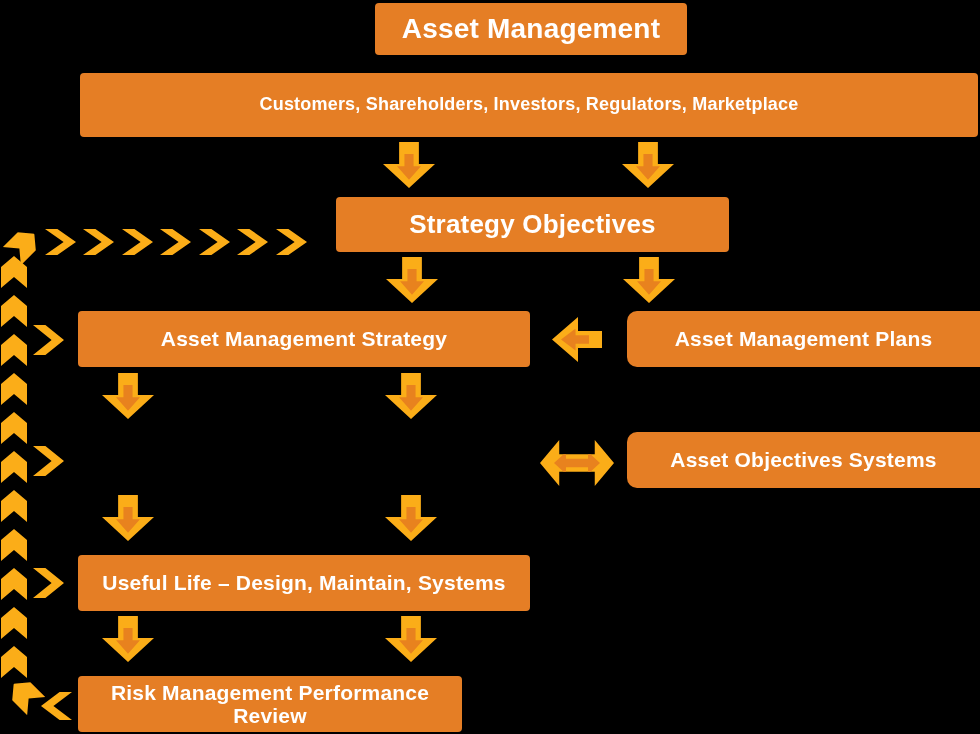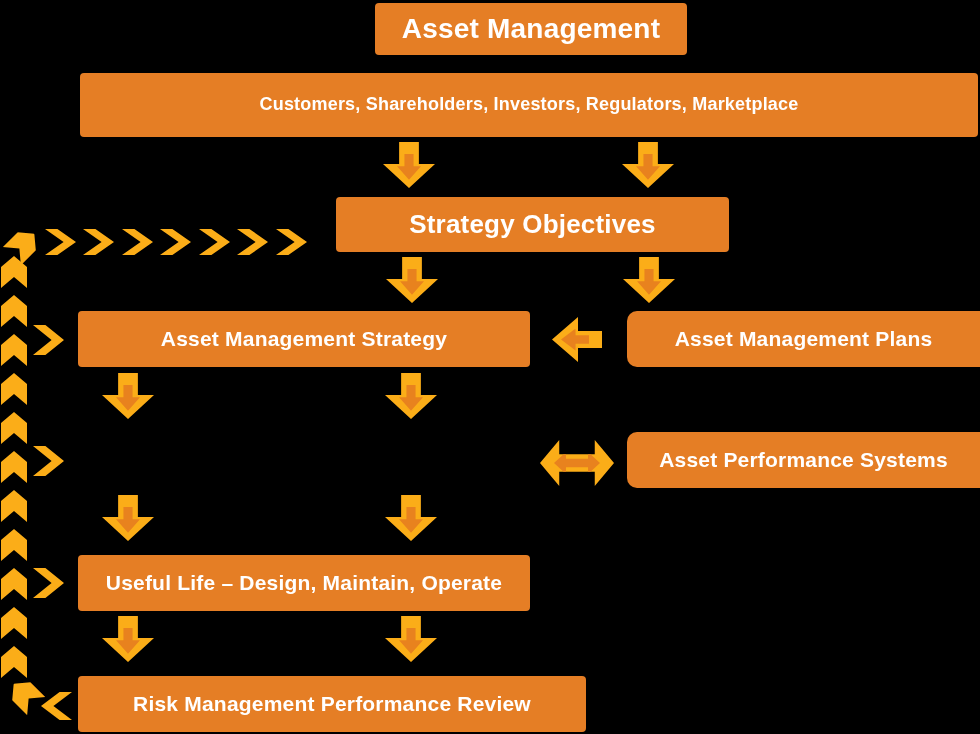--- a/index.html
+++ b/index.html
@@ -75,25 +75,25 @@
 
   <div class="box" style="left:80px;top:73px;width:898px;height:64px;font-size:18px">Customers, Shareholders, Investors, Regulators, Marketplace</div>
 
   <div class="box" style="left:336px;top:197px;width:393px;height:55px;font-size:26px">Strategy Objectives</div>
 
   <div class="box" style="left:78px;top:311px;width:452px;height:56px;font-size:21px">Asset Management Strategy</div>
 
   <div class="box clip-right" style="left:627px;top:311px;width:353px;height:56px;font-size:21px">Asset Management Plans</div>
 
 
-  <div class="box clip-right" style="left:627px;top:432px;width:353px;height:56px;font-size:21px">Asset Performance Systems</div>
+  <div class="box clip-right" style="left:627px;top:432px;width:353px;height:56px;font-size:21px">Asset Objectives Systems</div>
 
-  <div class="box" style="left:78px;top:555px;width:452px;height:56px;font-size:21px">Useful Life – Design, Maintain, Operate</div>
+  <div class="box" style="left:78px;top:555px;width:452px;height:56px;font-size:21px">Useful Life – Design, Maintain, Systems</div>
 
-  <div class="box" style="left:78px;top:676px;width:508px;height:56px;font-size:21px">Risk Management Performance Review</div>
+  <div class="box" style="left:78px;top:676px;width:384px;height:56px;font-size:21px">Risk Management Performance Review</div>
 
   <div class="arrow-down" style="left:383px;top:142px">
       <div class="inner"></div>
     </div>
   <div class="arrow-down" style="left:622px;top:142px">
       <div class="inner"></div>
     </div>
 
   <div class="arrow-down" style="left:386px;top:257px">
       <div class="inner"></div>

